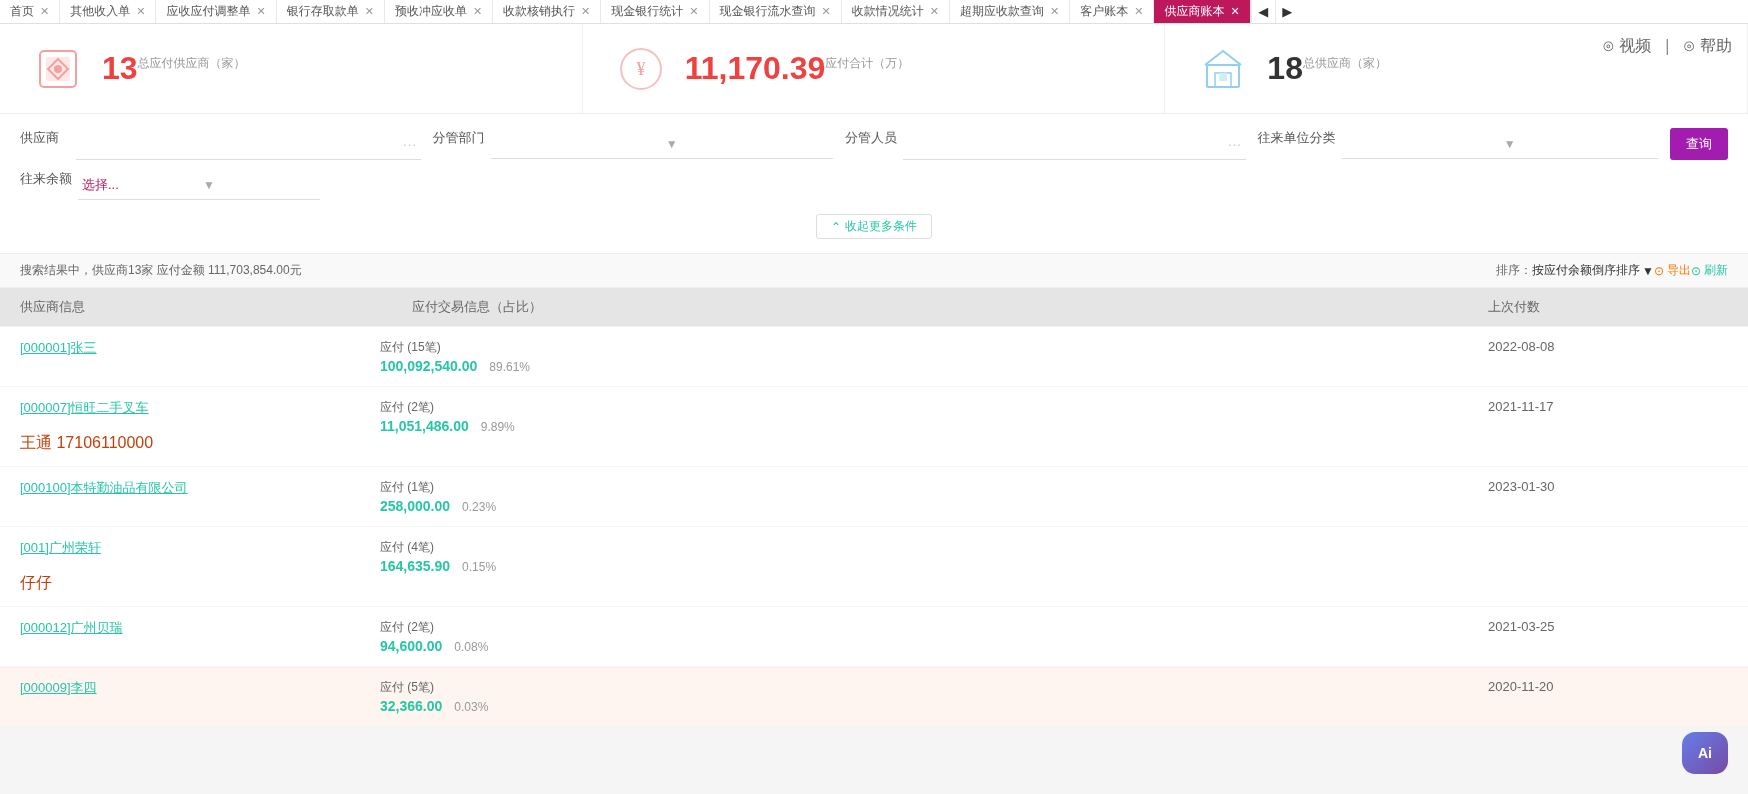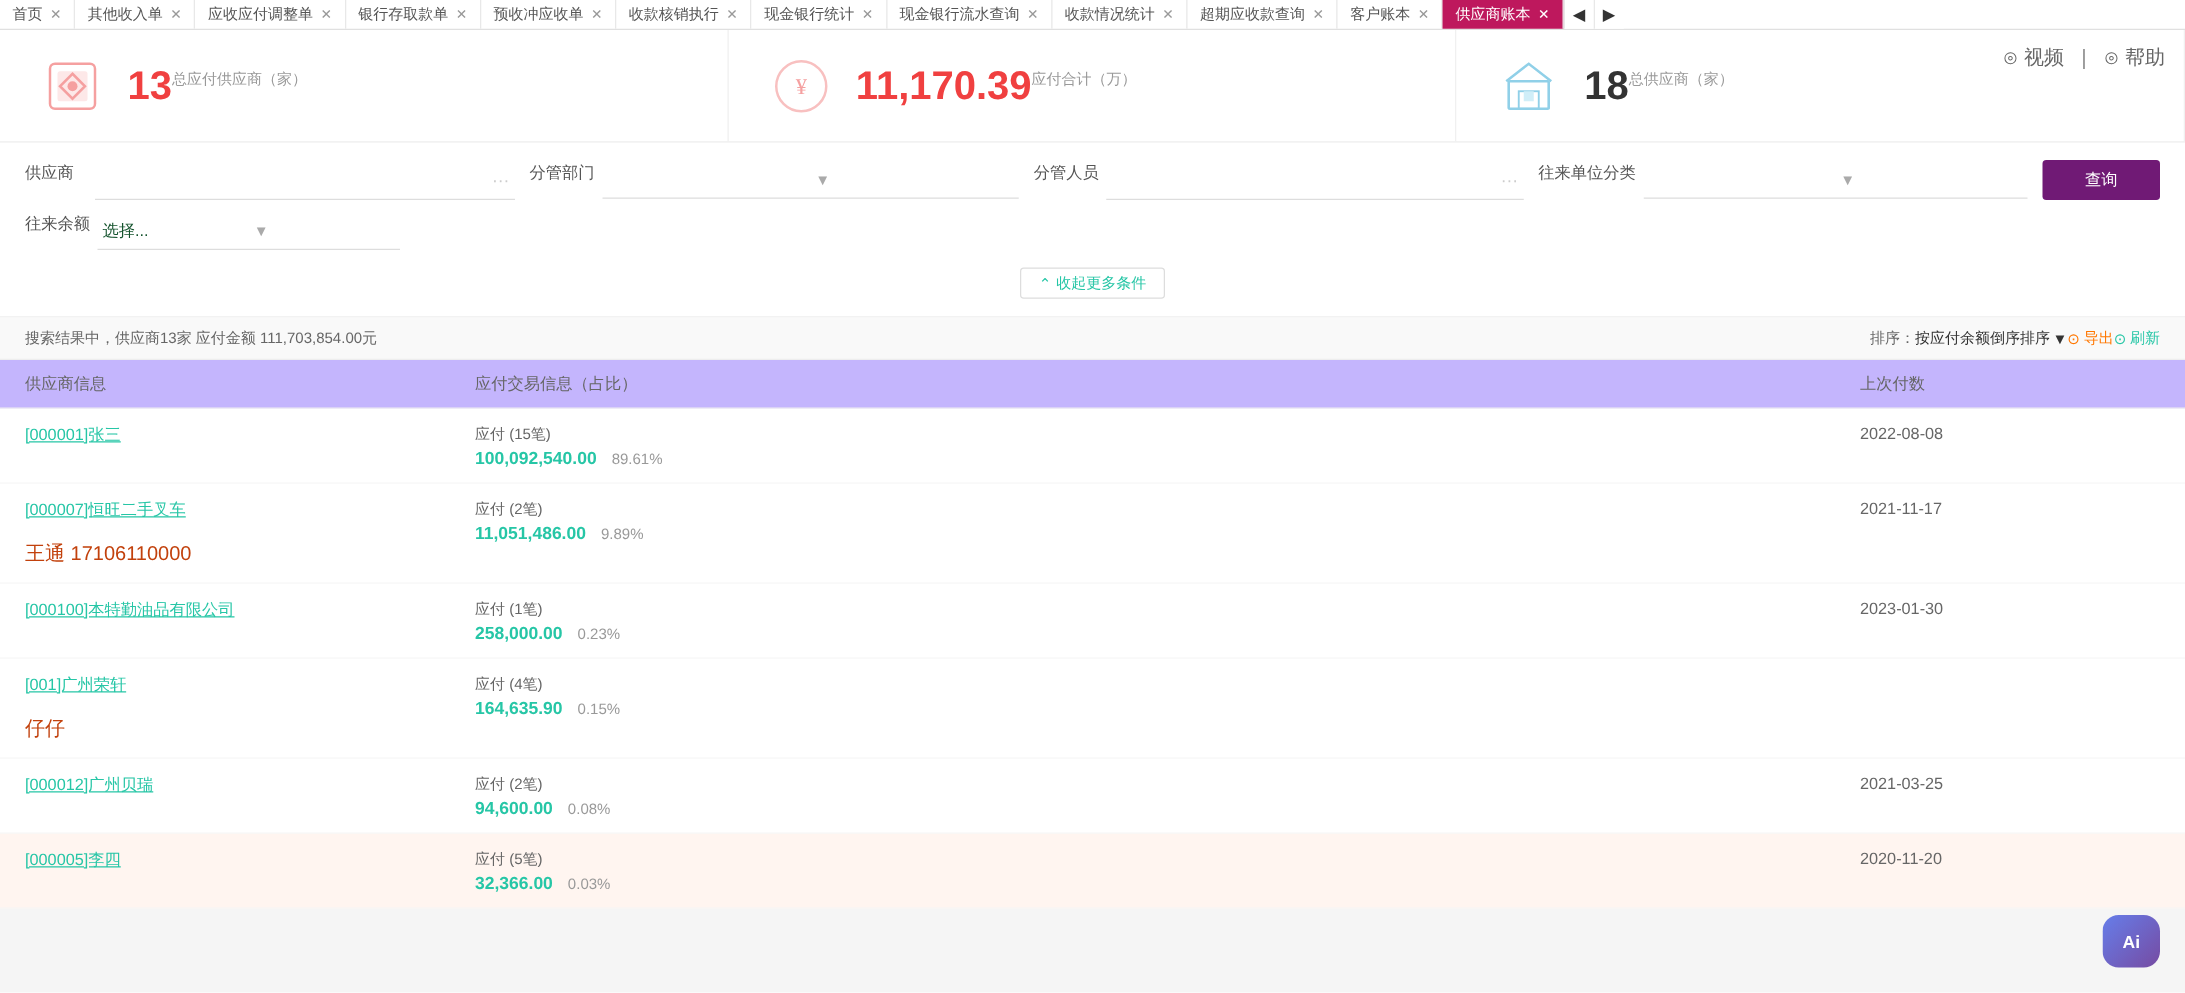--- a/index.html
+++ b/index.html
@@ -146,28 +146,28 @@
     }
     .filter-dropdown {
       display: flex;
       align-items: center;
       flex: 1;
       border-bottom: 1px solid #ddd;
       height: 30px;
       position: relative;
       cursor: pointer;
     }
-    .filter-dropdown span { flex: 1; font-size: 13px; color: #14532d; padding: 0 4px; }
+    .filter-dropdown span { flex: 1; font-size: 13px; color: #be185d; padding: 0 4px; }
     .filter-dropdown .arrow { color: #aaa; font-size: 12px; padding-right: 4px; }
     .search-btn {
-      background: #701a75;
+      background: #a21caf;
       color: #fff;
       border: none;
       height: 32px;
-      padding: 0 34px;
+      padding: 0 16px;
       border-radius: 3px;
       cursor: pointer;
       font-size: 13px;
       white-space: nowrap;
     }
     .collapse-row {
       display: flex;
       justify-content: center;
       padding: 4px 0;
     }
@@ -228,25 +228,26 @@
 
     
     .table-container {
       background: #fff;
       margin: 0;
       flex: 1;
     }
     .table-header {
       display: flex;
       padding: 10px 20px;
-      background: #c4b5fd;
+      background: #e5e5e5;
       border-bottom: 1px solid #f0f0f0;
       font-size: 13px;
       color: #666;
       font-weight: normal;
+      gap: 32px;
     }
     .col-supplier { flex: 0 0 360px; }
     .col-transaction { flex: 1; }
     .col-last-pay { flex: 0 0 240px; }
 
     .table-row {
       display: flex;
       padding: 12px 20px;
       border-bottom: 1px solid #f5f5f5;
       align-items: flex-start;
@@ -561,21 +562,21 @@
         <span class="transaction-percent">0.08%</span>
       </div>
     </div>
     <div class="col-last-pay">
       <span class="last-pay-date">2021-03-25</span>
     </div>
   </div>
 
   <div class="table-row highlighted">
     <div class="col-supplier">
-      <div class="supplier-name">[000005]李四</div>
+      <div class="supplier-name">[000009]李四</div>
     </div>
     <div class="col-transaction">
       <div class="transaction-info">应付 (5笔)</div>
       <div class="transaction-row">
         <span class="transaction-amount">32,366.00</span>
         <span class="transaction-percent">0.03%</span>
       </div>
     </div>
     <div class="col-last-pay">
       <span class="last-pay-date">2020-11-20</span>

